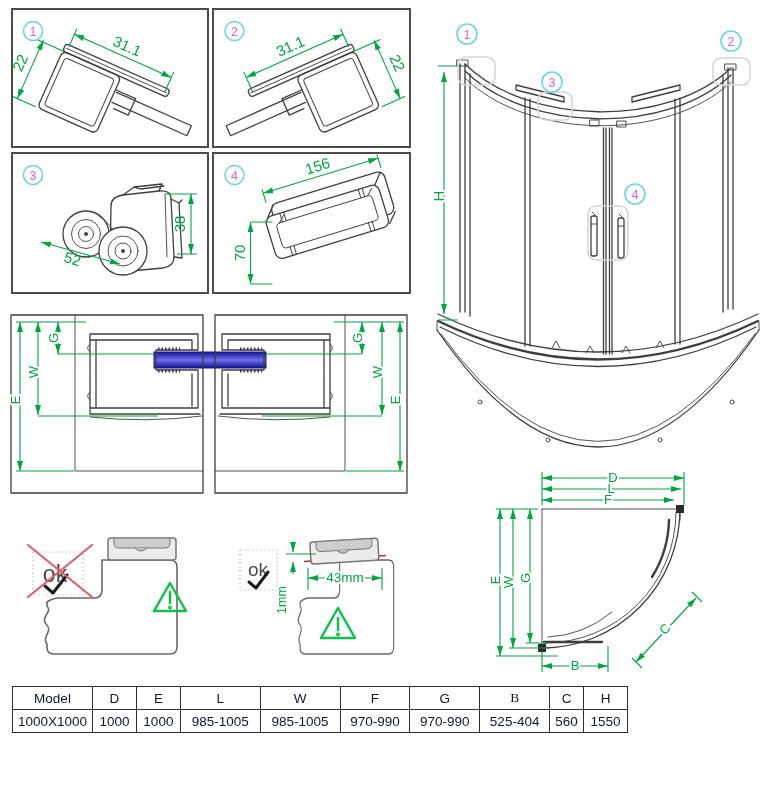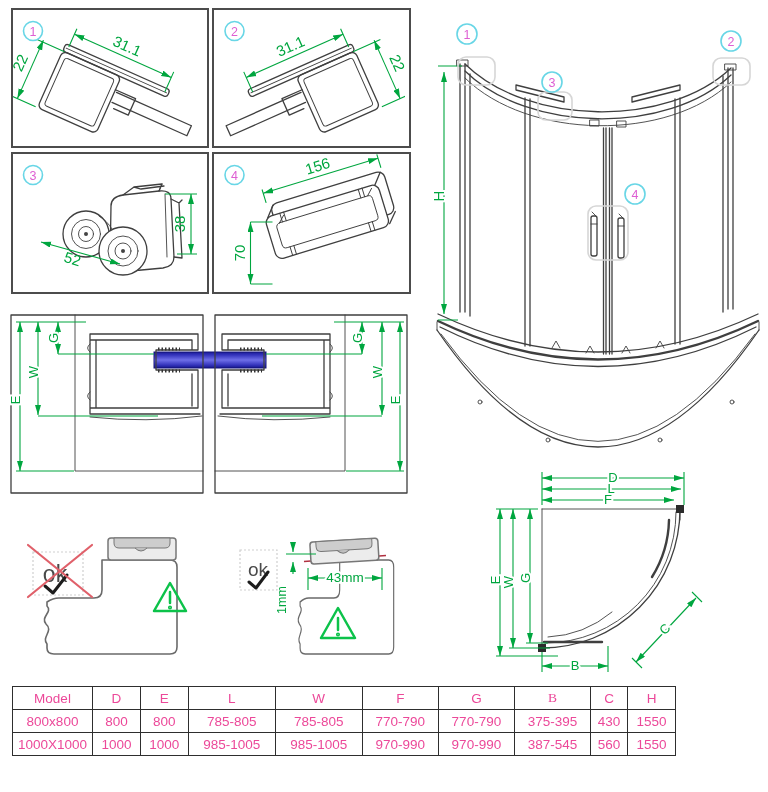--- a/index.html
+++ b/index.html
@@ -18,21 +18,21 @@
   .halo{paint-order:stroke;stroke:#fff;stroke-width:4px}
   .cc{fill:#fff;stroke:#68d6e6;stroke-width:1.6}
   .cn{fill:#de5fd3;font-size:12.5px;text-anchor:middle}
   .cb{fill:none;stroke:#d6d6d6;stroke-width:1.6}
   .okt{fill:#4a4a4a;font-size:23px}
   .db{fill:none;stroke:#cfcfcf;stroke-width:1.2;stroke-dasharray:2 2}
   .rx{stroke:#e0606a;stroke-width:2.2;stroke-linecap:round}
   .wn{stroke:#0cc24a;stroke-width:2.5;fill:none;stroke-linejoin:round;stroke-linecap:round}
   .chk{stroke:#1c1c1c;stroke-width:3;fill:none;stroke-linecap:round;stroke-linejoin:round}
   .lvl{fill:#ececec;stroke:#777;stroke-width:1.5}
-  table.spec{position:absolute;left:12px;top:686px;width:664px;border-collapse:collapse;font-size:13.5px;color:#ec4899}
+  table.spec{position:absolute;left:12px;top:686px;width:616px;border-collapse:collapse;font-size:13.5px;color:#0f172a}
   table.spec td{border:1.6px solid #2e2e2e;text-align:center;height:22px;padding:0 1px}
   td.serif{font-family:"Liberation Serif",serif}
 </style>
 </head>
 <body>
 
 <div class="stage">
 
   <div class="panel" style="left:11px;top:8px;width:194px;height:136px">
     <svg width="190" height="132" viewBox="0 0 190 132">
@@ -334,39 +334,27 @@
       <td>E</td>
       <td>L</td>
       <td>W</td>
       <td>F</td>
       <td>G</td>
       <td class="serif">B</td>
       <td>C</td>
       <td>H</td>
     </tr>
     <tr>
-      <td>800x800</td>
-      <td>800</td>
-      <td>800</td>
-      <td>785-805</td>
-      <td>785-805</td>
-      <td>770-790</td>
-      <td>770-790</td>
-      <td>375-395</td>
-      <td>430</td>
-      <td>1550</td>
-    </tr>
-    <tr>
       <td>1000X1000</td>
       <td>1000</td>
       <td>1000</td>
       <td>985-1005</td>
       <td>985-1005</td>
       <td>970-990</td>
       <td>970-990</td>
-      <td>387-545</td>
+      <td>525-404</td>
       <td>560</td>
       <td>1550</td>
     </tr>
   </tbody>
     </table>
 
 </div>
 
 </body></html>

